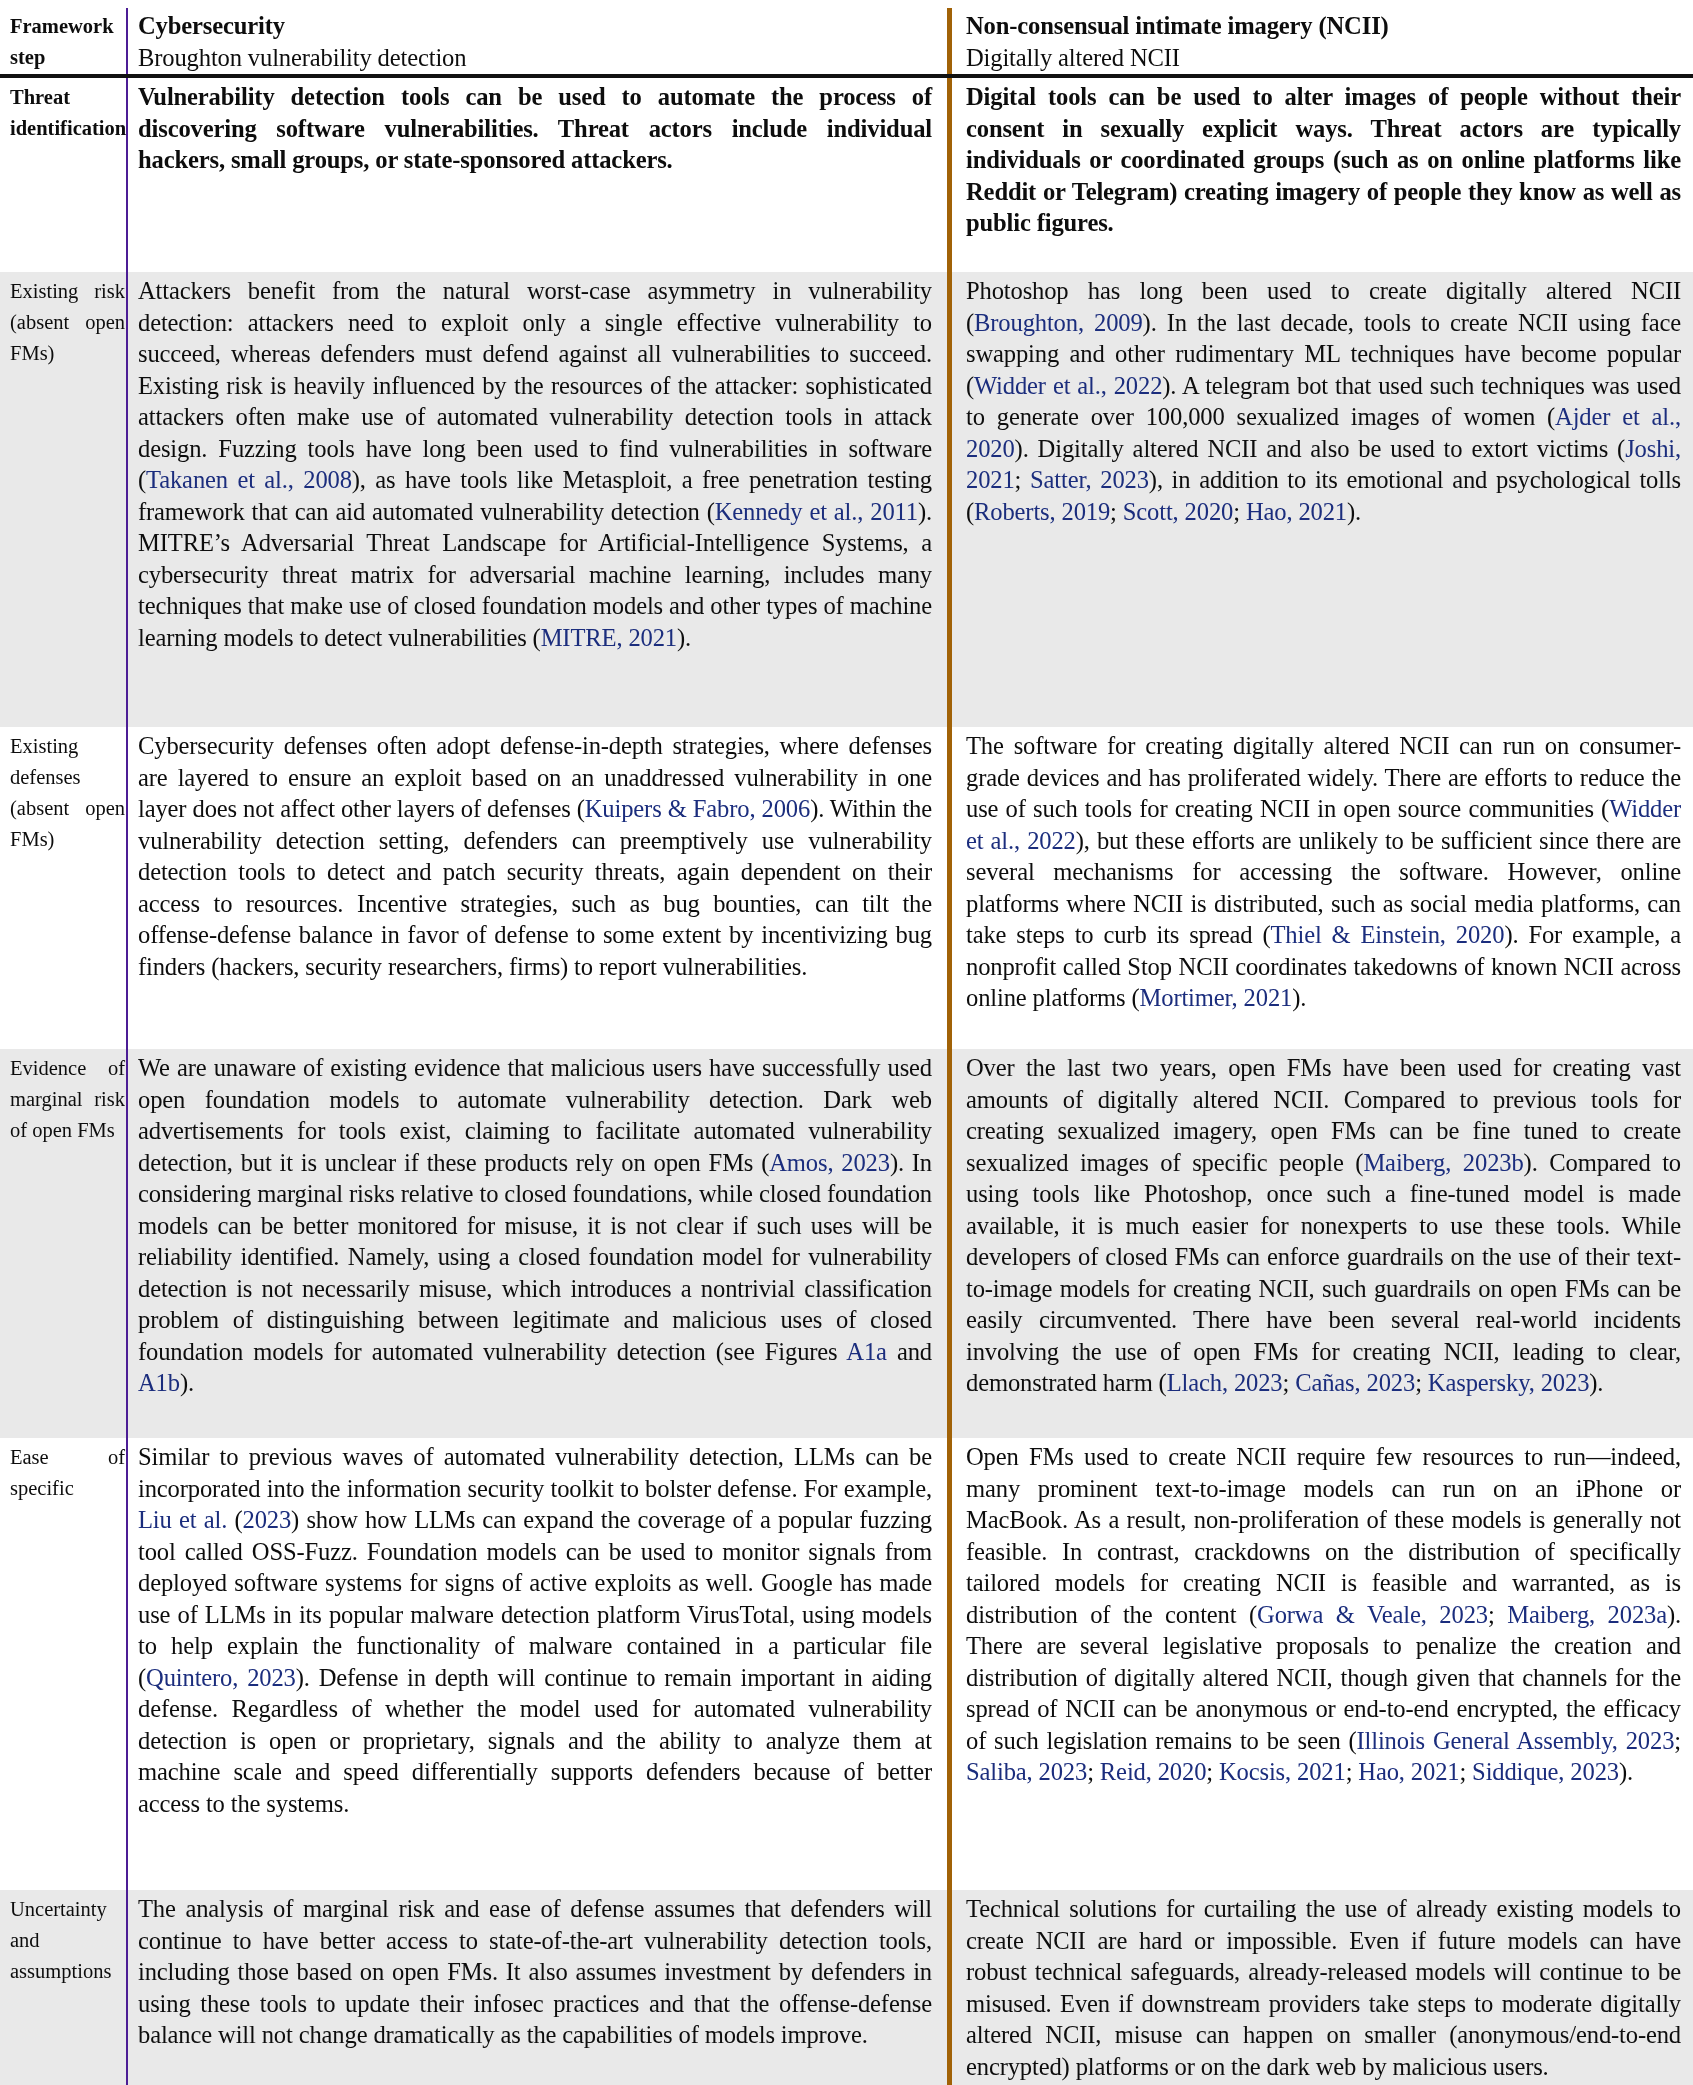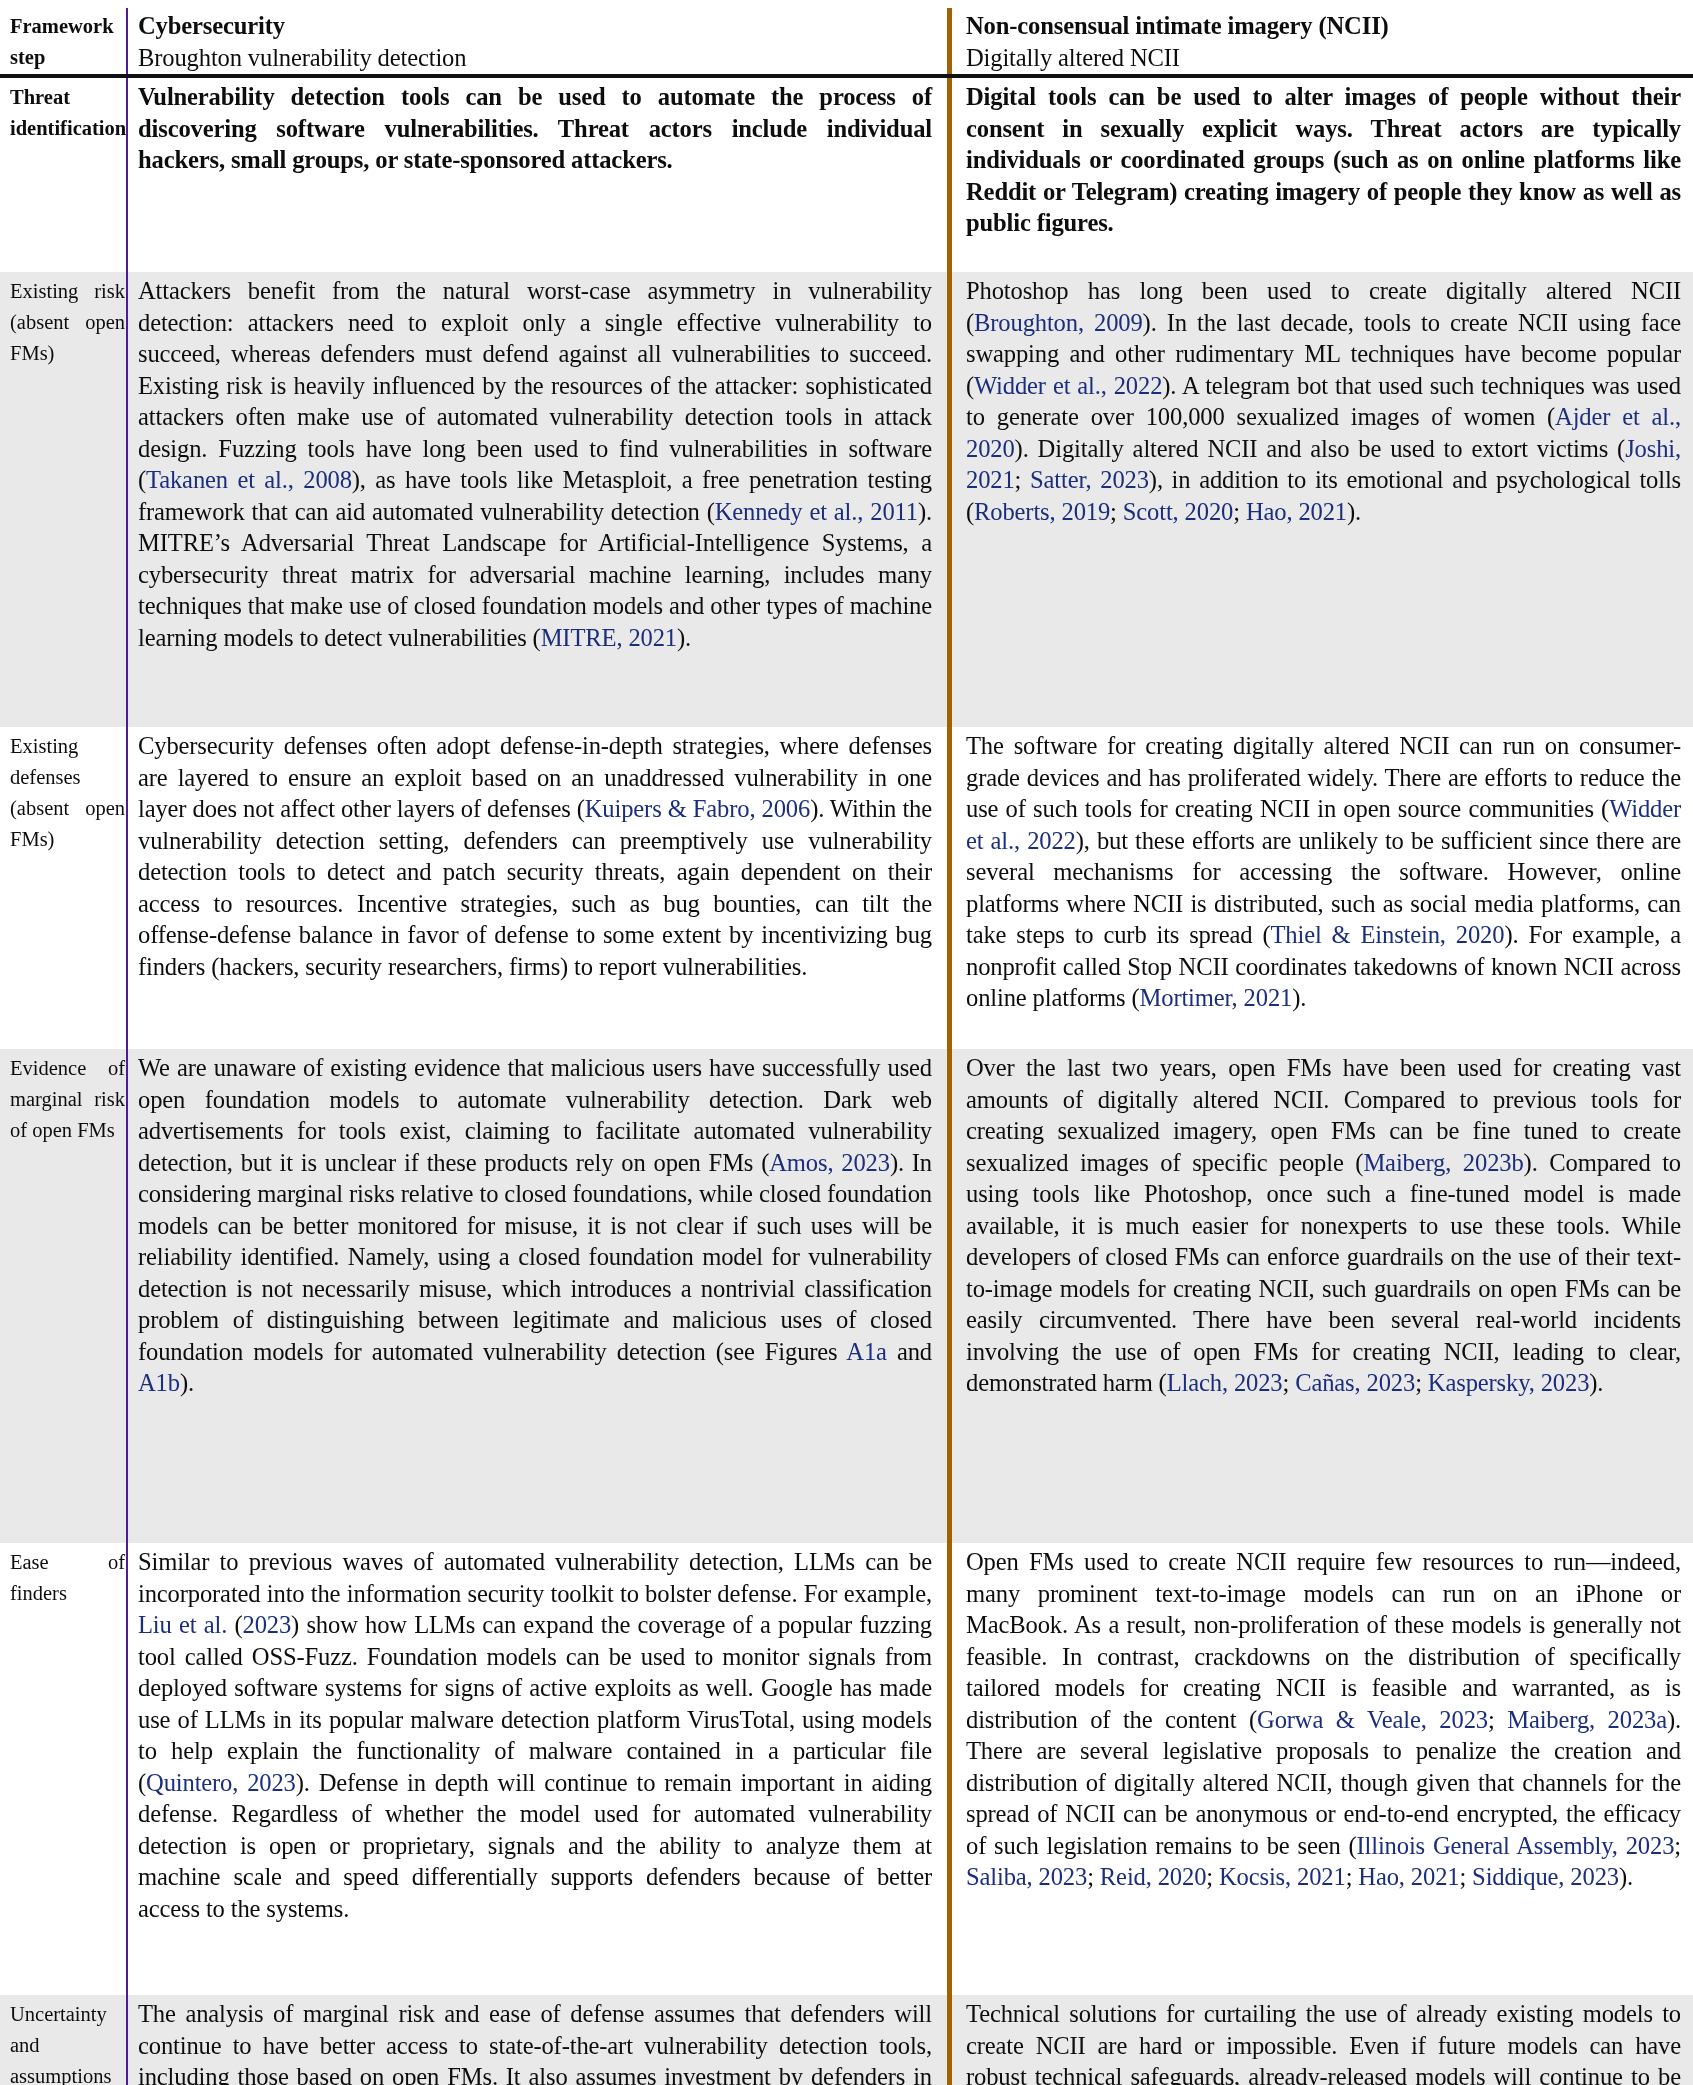--- a/index.html
+++ b/index.html
@@ -89,31 +89,31 @@
       </div>
       <div class="row" style="height: 322px;">
         <div class="cell c1">Existing defenses (absent open FMs)</div>
         <div class="cell c2">
           <p class="para"><span>Cybersecurity defenses often adopt defense-in-depth strategies, where defenses are layered to ensure an exploit based on an unaddressed vulnerability in one layer does not affect other layers of defenses (</span><span class="cite">Kuipers &amp; Fabro, 2006</span><span>). Within the vulnerability detection setting, defenders can preemptively use vulnerability detection tools to detect and patch security threats, again dependent on their access to resources. Incentive strategies, such as bug bounties, can tilt the offense-defense balance in favor of defense to some extent by incentivizing bug finders (hackers, security researchers, firms) to report vulnerabilities.</span></p>
         </div>
         <div class="cell c3">
           <p class="para"><span>The software for creating digitally altered NCII can run on consumer-grade devices and has proliferated widely. There are efforts to reduce the use of such tools for creating NCII in open source communities (</span><span class="cite">Widder et al., 2022</span><span>), but these efforts are unlikely to be sufficient since there are several mechanisms for accessing the software. However, online platforms where NCII is distributed, such as social media platforms, can take steps to curb its spread (</span><span class="cite">Thiel &amp; Einstein, 2020</span><span>). For example, a nonprofit called Stop NCII coordinates takedowns of known NCII across online platforms (</span><span class="cite">Mortimer, 2021</span><span>).</span></p>
         </div>
       </div>
-      <div class="row shaded" style="height: 494px;">
+      <div class="row shaded" style="height: 389px;">
         <div class="cell c1">Evidence of marginal risk of open FMs</div>
         <div class="cell c2">
           <p class="para"><span>We are unaware of existing evidence that malicious users have successfully used open foundation models to automate vulnerability detection. Dark web advertisements for tools exist, claiming to facilitate automated vulnerability detection, but it is unclear if these products rely on open FMs (</span><span class="cite">Amos, 2023</span><span>). In considering marginal risks relative to closed foundations, while closed foundation models can be better monitored for misuse, it is not clear if such uses will be reliability identified. Namely, using a closed foundation model for vulnerability detection is not necessarily misuse, which introduces a nontrivial classification problem of distinguishing between legitimate and malicious uses of closed foundation models for automated vulnerability detection (see Figures </span><span class="cite">A1a</span><span> and </span><span class="cite">A1b</span><span>).</span></p>
         </div>
         <div class="cell c3">
           <p class="para"><span>Over the last two years, open FMs have been used for creating vast amounts of digitally altered NCII. Compared to previous tools for creating sexualized imagery, open FMs can be fine tuned to create sexualized images of specific people (</span><span class="cite">Maiberg, 2023b</span><span>). Compared to using tools like Photoshop, once such a fine-tuned model is made available, it is much easier for nonexperts to use these tools. While developers of closed FMs can enforce guardrails on the use of their text-to-image models for creating NCII, such guardrails on open FMs can be easily circumvented. There have been several real-world incidents involving the use of open FMs for creating NCII, leading to clear, demonstrated harm (</span><span class="cite">Llach, 2023</span><span>; </span><span class="cite">Cañas, 2023</span><span>; </span><span class="cite">Kaspersky, 2023</span><span>).</span></p>
         </div>
       </div>
       <div class="row" style="height: 452px;">
-        <div class="cell c1">Ease of finders</div>
+        <div class="cell c1">Ease of specific</div>
         <div class="cell c2">
           <p class="para"><span>Similar to previous waves of automated vulnerability detection, LLMs can be incorporated into the information security toolkit to bolster defense. For example, </span><span class="cite">Liu et al.</span><span> (</span><span class="cite">2023</span><span>) show how LLMs can expand the coverage of a popular fuzzing tool called OSS-Fuzz. Foundation models can be used to monitor signals from deployed software systems for signs of active exploits as well. Google has made use of LLMs in its popular malware detection platform VirusTotal, using models to help explain the functionality of malware contained in a particular file (</span><span class="cite">Quintero, 2023</span><span>). Defense in depth will continue to remain important in aiding defense. Regardless of whether the model used for automated vulnerability detection is open or proprietary, signals and the ability to analyze them at machine scale and speed differentially supports defenders because of better access to the systems.</span></p>
         </div>
         <div class="cell c3">
           <p class="para"><span>Open FMs used to create NCII require few resources to run—indeed, many prominent text-to-image models can run on an iPhone or MacBook. As a result, non-proliferation of these models is generally not feasible. In contrast, crackdowns on the distribution of specifically tailored models for creating NCII is feasible and warranted, as is distribution of the content (</span><span class="cite">Gorwa &amp; Veale, 2023</span><span>; </span><span class="cite">Maiberg, 2023a</span><span>). There are several legislative proposals to penalize the creation and distribution of digitally altered NCII, though given that channels for the spread of NCII can be anonymous or end-to-end encrypted, the efficacy of such legislation remains to be seen (</span><span class="cite">Illinois General Assembly, 2023</span><span>; </span><span class="cite">Saliba, 2023</span><span>; </span><span class="cite">Reid, 2020</span><span>; </span><span class="cite">Kocsis, 2021</span><span>; </span><span class="cite">Hao, 2021</span><span>; </span><span class="cite">Siddique, 2023</span><span>).</span></p>
         </div>
       </div>
       <div class="row shaded" style="height: 217px;">
         <div class="cell c1">Uncertainty and assumptions</div>
         <div class="cell c2">

